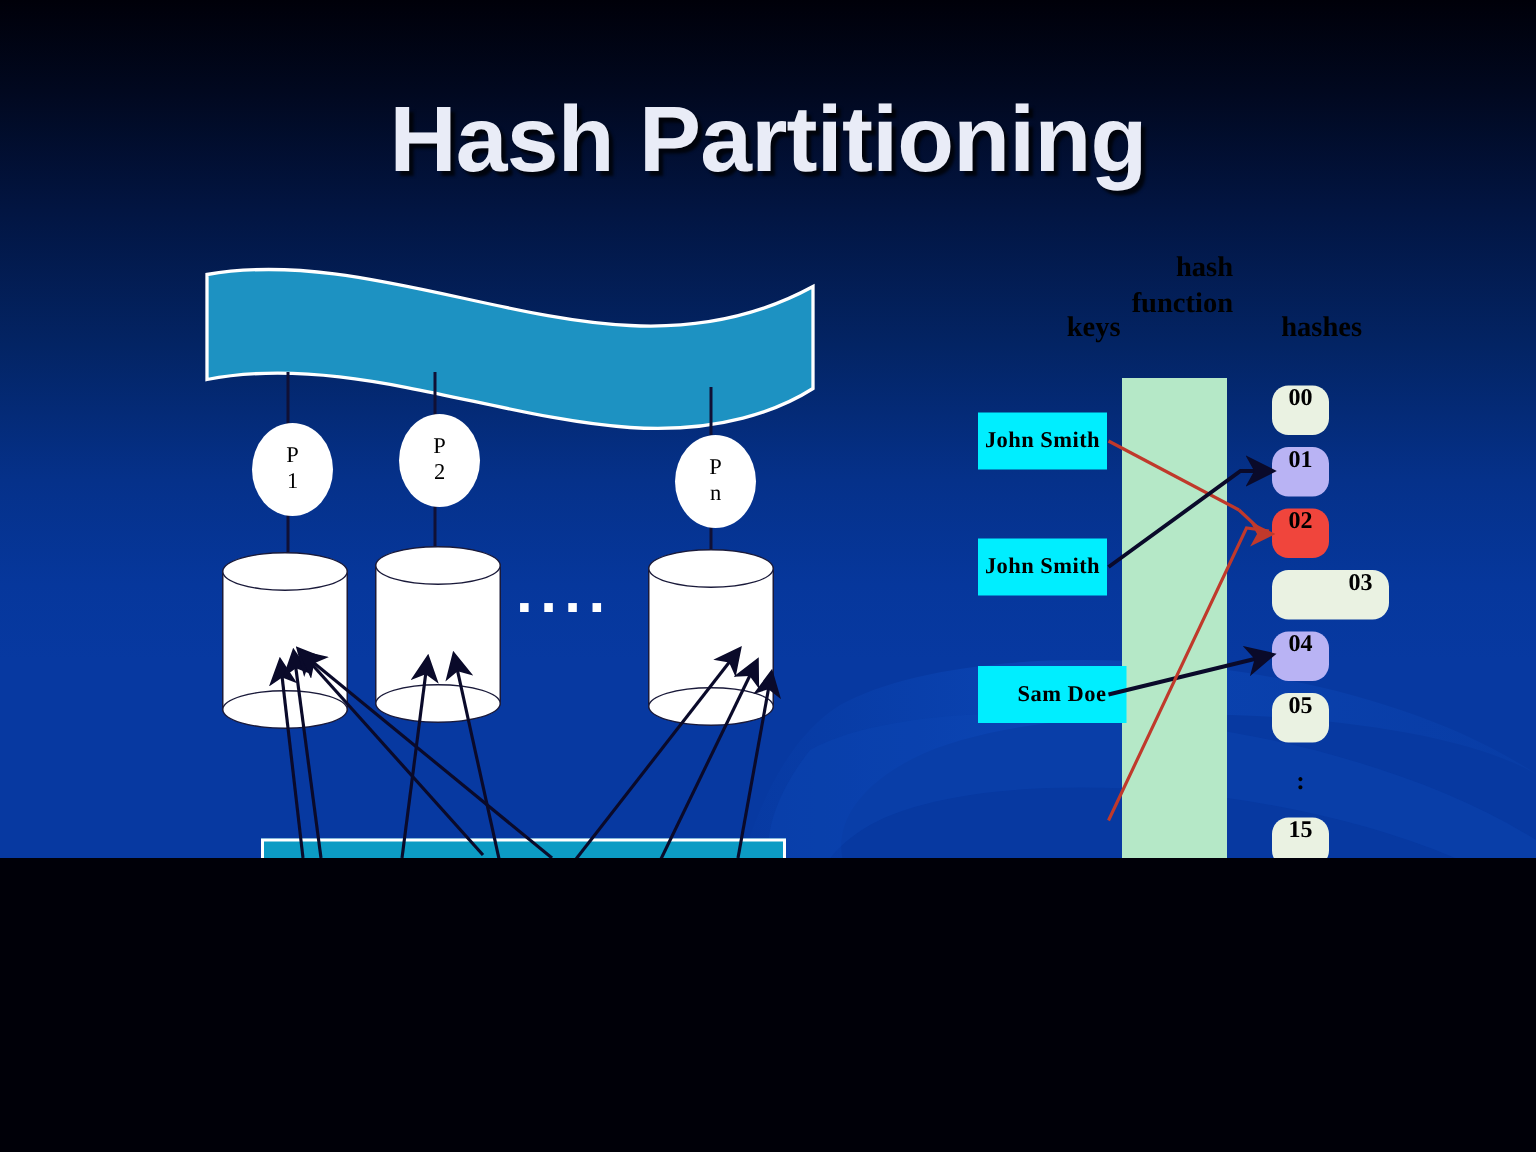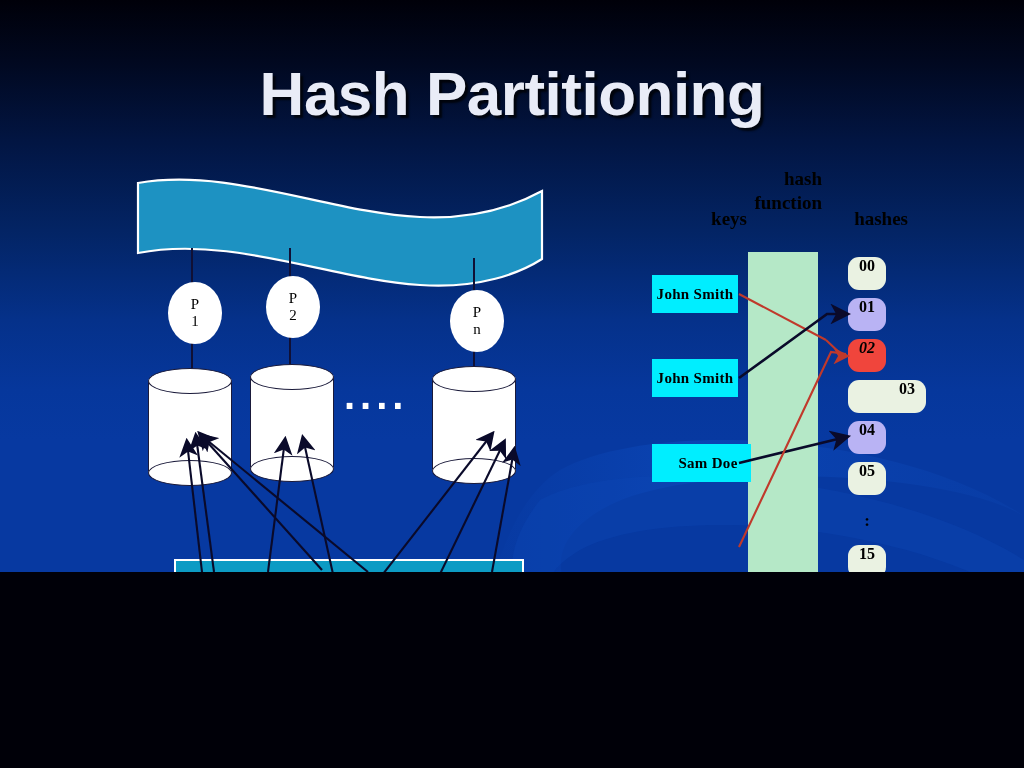--- a/index.html
+++ b/index.html
@@ -270,21 +270,21 @@
   <div class="key-box" style="left:652px;top:444px;width:86px;height:38px;padding-left:13px;">
     <span>Sam Doe</span>
   </div>
 
   <div class="hash-box" style="left:848px;top:257px;width:38px;height:33px;background:#eaf2e2;">
     <span>00</span>
   </div>
   <div class="hash-box" style="left:848px;top:298px;width:38px;height:33px;background:#b9b3f4;">
     <span>01</span>
   </div>
-  <div class="hash-box" style="left:848px;top:339px;width:38px;height:33px;background:#f0453c;font-style:italic;">
+  <div class="hash-box" style="left:848px;top:339px;width:38px;height:33px;background:#f0453c;">
     <span>02</span>
   </div>
   <div class="hash-box" style="left:848px;top:380px;width:38px;height:33px;background:#eaf2e2;padding-left:40px;">
     <span>03</span>
   </div>
   <div class="hash-box" style="left:848px;top:421px;width:38px;height:33px;background:#b9b3f4;">
     <span>04</span>
   </div>
   <div class="hash-box" style="left:848px;top:462px;width:38px;height:33px;background:#eaf2e2;">
     <span>05</span>

